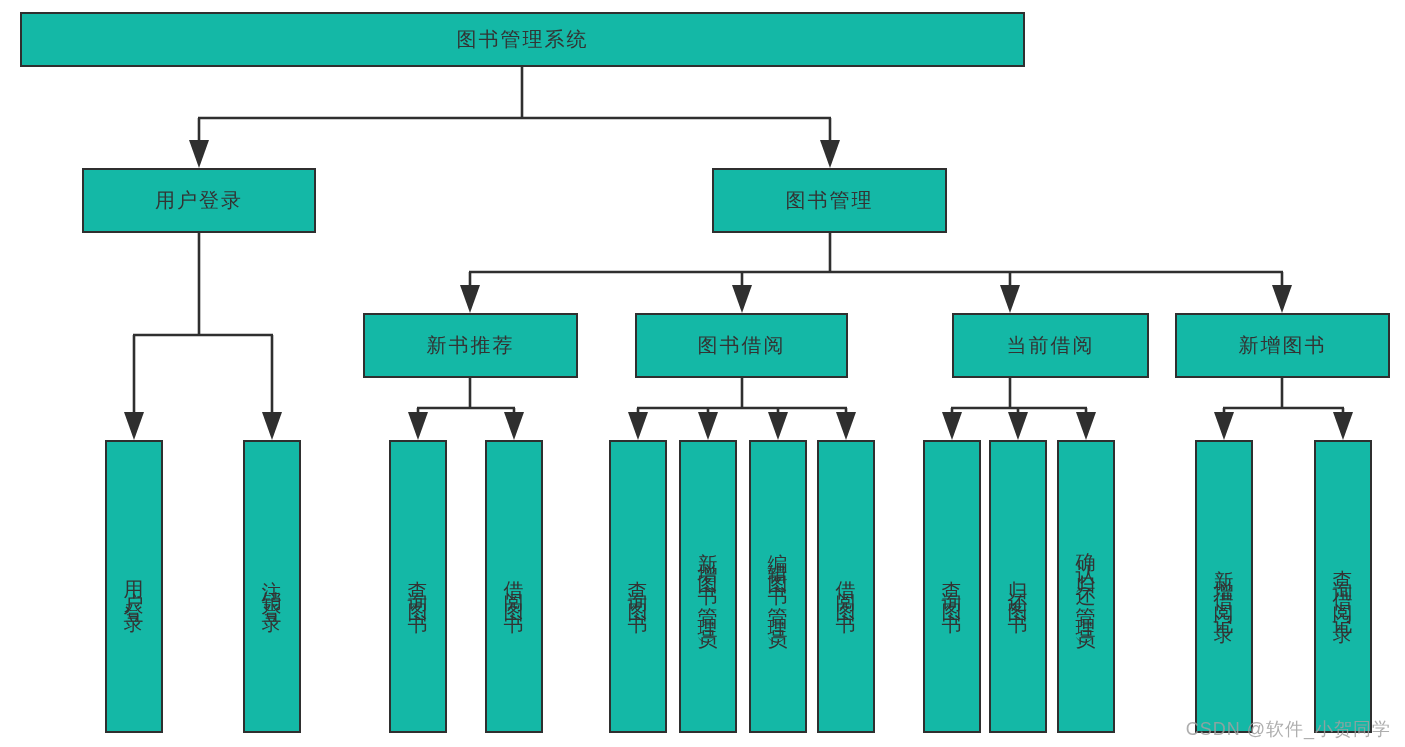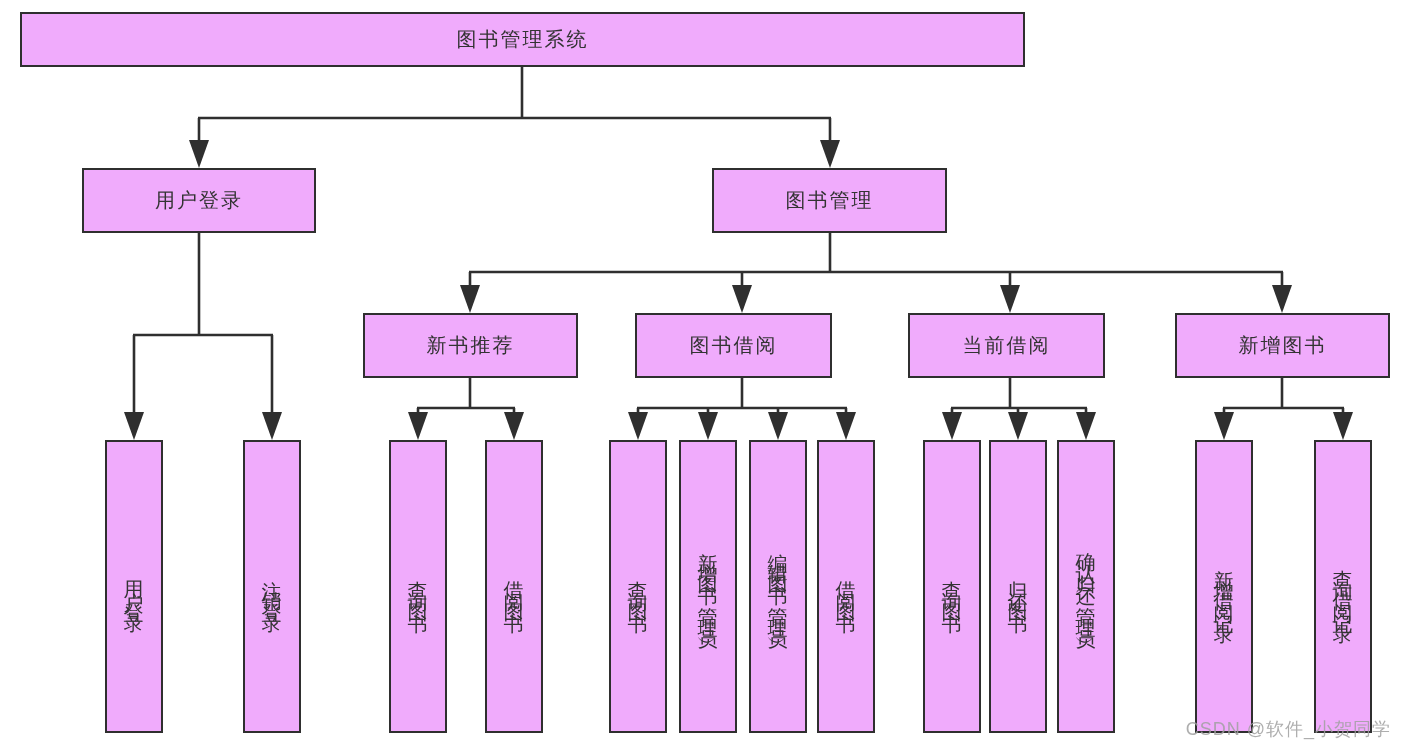--- a/index.html
+++ b/index.html
@@ -20,21 +20,21 @@
     left: 0;
     top: 0;
     width: 1405px;
     height: 747px;
     pointer-events: none;
   }
   .node {
     position: absolute;
     box-sizing: border-box;
     border: 2px solid #2f2f2f;
-    background: #f0abfc;
+    background: #14b8a6;
     color: #333333;
     display: flex;
     align-items: center;
     justify-content: center;
     font-size: 20px;
     letter-spacing: 2px;
     text-align: center;
   }
   .node.leaf {
     writing-mode: vertical-rl;
@@ -112,22 +112,22 @@
       <line x1="1343" y1="408" x2="1343" y2="426" stroke="#2f2f2f" stroke-width="2.6"></line>
       <polygon points="1333,412 1353,412 1343,440" fill="#2f2f2f"></polygon>
     </svg>
 
   <div class="node" style="left: 20px; top: 12px; width: 1005px; height: 55px; border-color: rgb(47, 47, 47); color: rgb(51, 51, 51);">图书管理系统</div>
 
   <div class="node" style="left: 82px; top: 168px; width: 234px; height: 65px; border-color: rgb(47, 47, 47); color: rgb(51, 51, 51);">用户登录</div>
   <div class="node" style="left: 712px; top: 168px; width: 235px; height: 65px; border-color: rgb(47, 47, 47); color: rgb(51, 51, 51);">图书管理</div>
 
   <div class="node" style="left: 363px; top: 313px; width: 215px; height: 65px; border-color: rgb(47, 47, 47); color: rgb(51, 51, 51);">新书推荐</div>
-  <div class="node" style="left: 635px; top: 313px; width: 197px; height: 65px; border-color: rgb(47, 47, 47); color: rgb(51, 51, 51);">图书借阅</div>
-  <div class="node" style="left: 908px; top: 313px; width: 197px; height: 65px; border-color: rgb(47, 47, 47); color: rgb(51, 51, 51);">当前借阅</div>
+  <div class="node" style="left: 635px; top: 313px; width: 213px; height: 65px; border-color: rgb(47, 47, 47); color: rgb(51, 51, 51);">图书借阅</div>
+  <div class="node" style="left: 952px; top: 313px; width: 197px; height: 65px; border-color: rgb(47, 47, 47); color: rgb(51, 51, 51);">当前借阅</div>
   <div class="node" style="left: 1175px; top: 313px; width: 215px; height: 65px; border-color: rgb(47, 47, 47); color: rgb(51, 51, 51);">新增图书</div>
 
   <div class="node leaf" style="left: 105px; top: 440px; width: 58px; height: 293px; border-color: rgb(47, 47, 47); color: rgb(51, 51, 51);">用户登录</div>
   <div class="node leaf" style="left: 243px; top: 440px; width: 58px; height: 293px; border-color: rgb(47, 47, 47); color: rgb(51, 51, 51);">注销登录</div>
 
   <div class="node leaf" style="left: 389px; top: 440px; width: 58px; height: 293px; border-color: rgb(47, 47, 47); color: rgb(51, 51, 51);">查询图书</div>
   <div class="node leaf" style="left: 485px; top: 440px; width: 58px; height: 293px; border-color: rgb(47, 47, 47); color: rgb(51, 51, 51);">借阅图书</div>
 
   <div class="node leaf" style="left: 609px; top: 440px; width: 58px; height: 293px; border-color: rgb(47, 47, 47); color: rgb(51, 51, 51);">查询图书</div>
   <div class="node leaf" style="left: 679px; top: 440px; width: 58px; height: 293px; border-color: rgb(47, 47, 47); color: rgb(51, 51, 51);">新增图书（管理员）</div>

